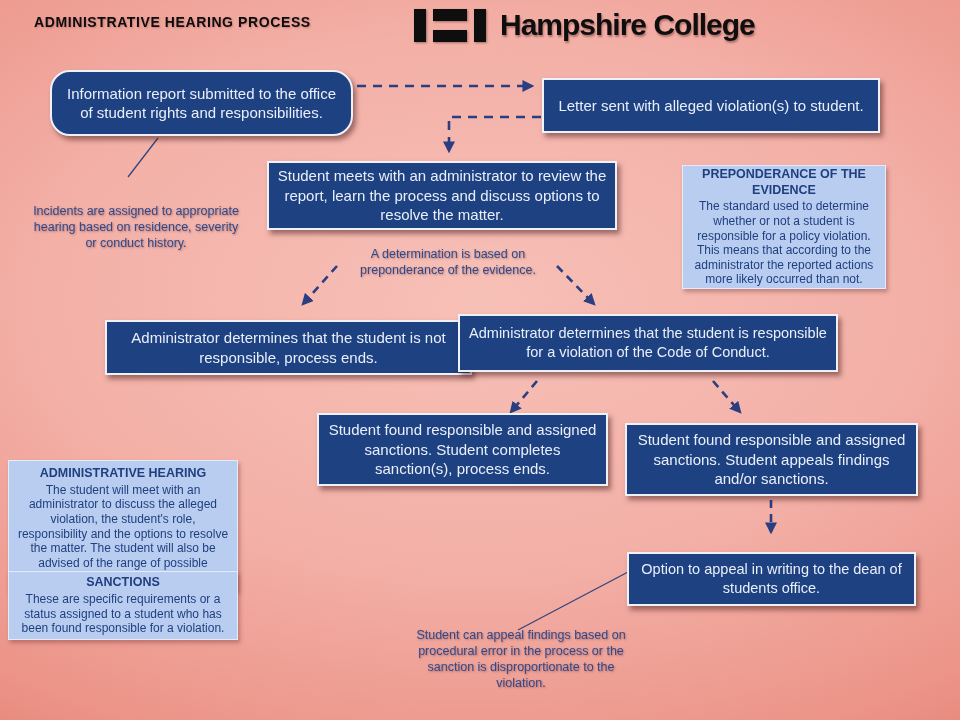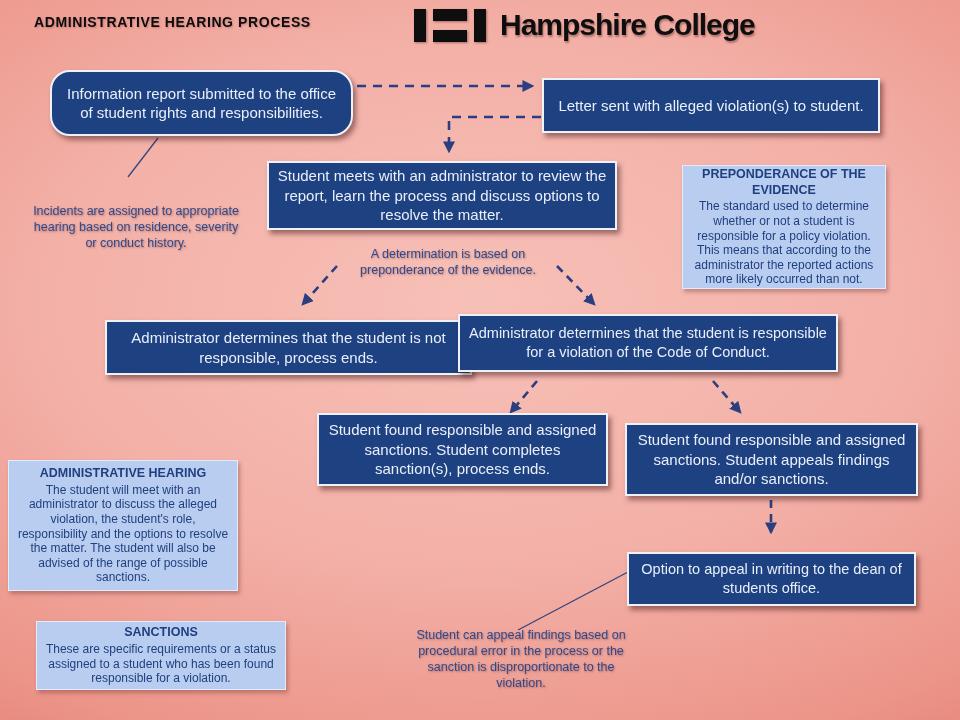--- a/index.html
+++ b/index.html
@@ -54,21 +54,21 @@
     position:absolute; box-sizing:border-box;
     background:#b9cdf0; border:1px solid #e3ecfa;
     box-shadow:2px 3px 4px rgba(100,40,40,.35);
     color:#1f3f7f; text-align:center;
     padding:6px 6px; display:flex; flex-direction:column; justify-content:center;
   }
   .ibox .ibox-title { font-weight:bold; font-size:12.5px; line-height:1.25; }
   .ibox .ibox-body  { font-size:12px; line-height:1.22; margin-top:1px; }
   .ib-prep  { left:682px; top:165px; width:204px; height:124px; }
   .ib-admin { left:8px;   top:460px; width:230px; height:131px; }
-  .ib-sanc  { left:8px;   top:621px; width:250px; height:69px;margin-left:28px;  }
+  .ib-sanc  { left:8px;   top:571px; width:230px; height:69px;  }
 
   
   .ann {
     position:absolute; color:#2e4a8e; font-size:12.5px; line-height:1.28;
     text-align:center; text-shadow:1px 1px 2px rgba(110,50,50,.45);
   }
   .an-incidents     { left:28px;  top:177px; width:216px;margin-top:26px; }
   .an-determination { left:340px; top:246px; width:216px; }
   .an-appeal        { left:413px; top:627px; width:216px; }
 

